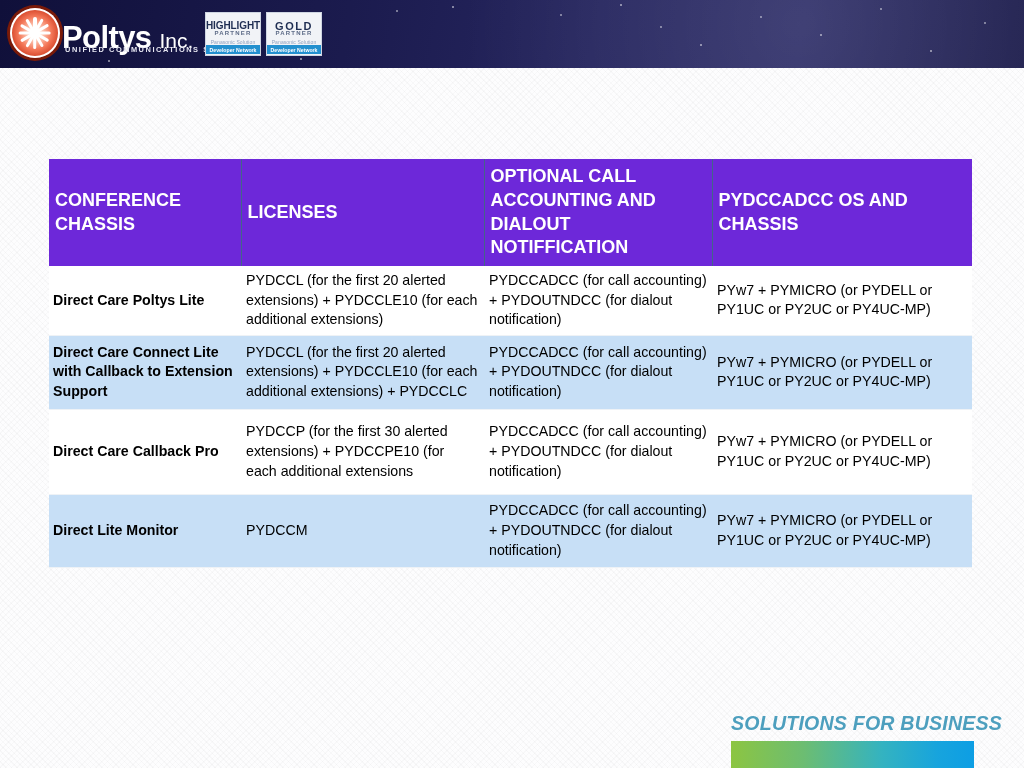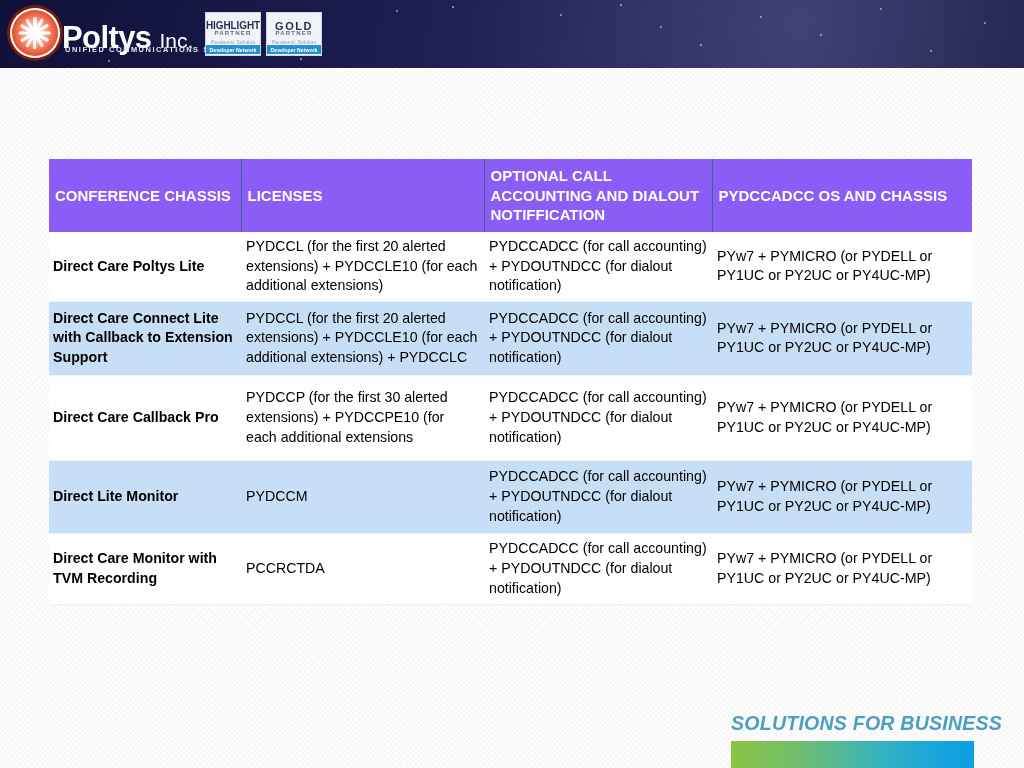--- a/index.html
+++ b/index.html
@@ -178,23 +178,23 @@
     z-index: 3;
     border-collapse: collapse;
     table-layout: fixed;
   }
   .table col.c1 { width: 192px; }
   .table col.c2 { width: 243px; }
   .table col.c3 { width: 228px; }
   .table col.c4 { width: 260px; }
 
   .table th {
-    background: #8b5cf6;
+    background: #6d28d9;
     color: #ffffff;
-    font-size: 15px;
+    font-size: 18px;
     font-weight: bold;
     text-align: left;
     vertical-align: middle;
     padding: 6px 4px 6px 6px;
     height: 61px;
     border-right: 1px solid #43648a;
     line-height: 1.32;
     margin-top: 24px;
   }
   .table th:last-child { border-right: none; }
@@ -334,23 +334,17 @@
       <td>PYDCCP (for the first 30 alerted extensions) + PYDCCPE10 (for each additional extensions</td>
       <td>PYDCCADCC (for call accounting) + PYDOUTNDCC (for dialout notification)</td>
       <td>PYw7 + PYMICRO (or PYDELL or PY1UC or PY2UC or PY4UC-MP)</td>
     </tr>
     <tr class="band r4">
       <td class="name">Direct Lite Monitor</td>
       <td>PYDCCM</td>
       <td>PYDCCADCC (for call accounting) + PYDOUTNDCC (for dialout notification)</td>
       <td>PYw7 + PYMICRO (or PYDELL or PY1UC or PY2UC or PY4UC-MP)</td>
     </tr>
-    <tr class="plain r5">
-      <td class="name">Direct Care Monitor with TVM Recording</td>
-      <td>PCCRCTDA</td>
-      <td>PYDCCADCC (for call accounting) + PYDOUTNDCC (for dialout notification)</td>
-      <td>PYw7 + PYMICRO (or PYDELL or PY1UC or PY2UC or PY4UC-MP)</td>
-    </tr>
   </tbody>
 </table>
 
 <div class="footer-tag">SOLUTIONS FOR BUSINESS</div>
 <div class="footer-bar"></div>
 
 </body></html>

